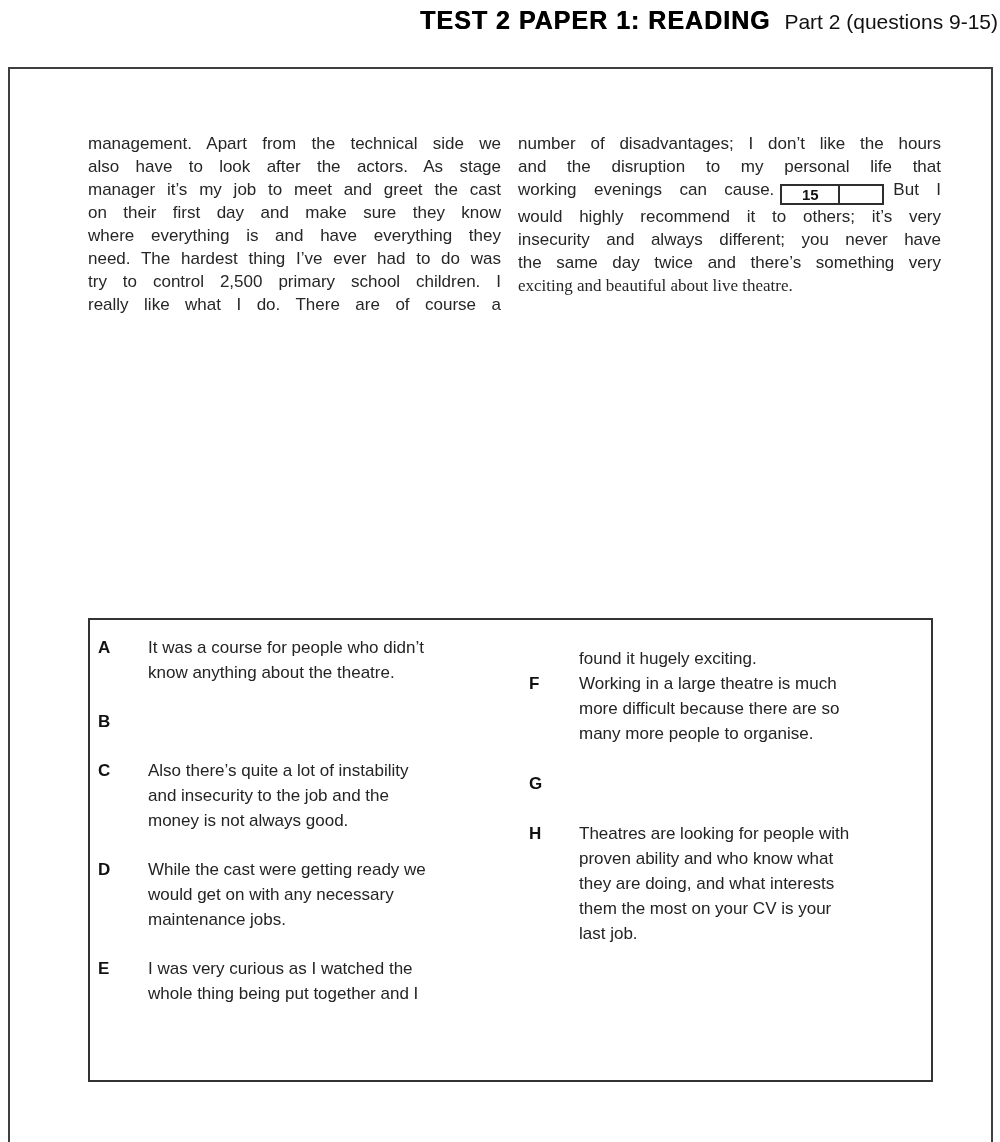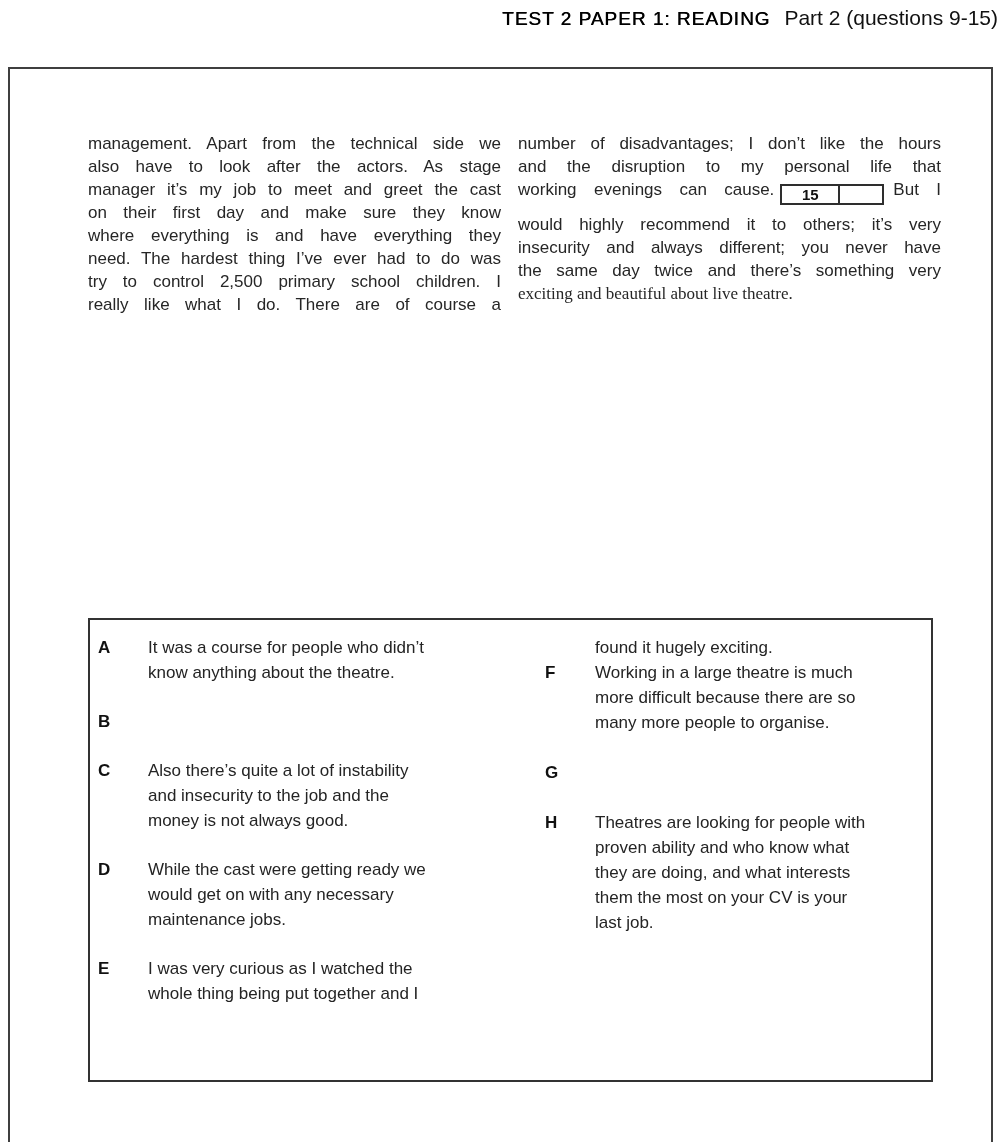--- a/index.html
+++ b/index.html
@@ -22,22 +22,22 @@
     top: 6px;
     left: 0;
     right: 2px;
     display: flex;
     justify-content: flex-end;
     align-items: baseline;
     gap: 14px;
     white-space: nowrap;
   }
   .test-title {
-    font-size: 19px;
-    font-weight: normal;
+    font-size: 25px;
+    font-weight: bold;
     letter-spacing: 1px;
     color: #000;
     text-shadow: 0.5px 0 currentColor;
   }
   .part-label {
     font-size: 21px;
     color: #111;
   }
 
   
@@ -73,21 +73,21 @@
     font-family: Liberation Serif, serif;
   }
 
   
   .gapbox {
     display: inline-flex;
     width: 104px;
     height: 21px;
     border: 2px solid #2e2e2e;
     vertical-align: -5px;
-    margin: 0 9px 8px 6px;
+    margin: 0 9px 0 6px;
     background: #fff;
     box-sizing: border-box;
   }
   .gapnum {
     width: 58px;
     border-right: 2px solid #2e2e2e;
     display: flex;
     align-items: center;
     justify-content: center;
     font-weight: bold;
@@ -109,21 +109,21 @@
     background: transparent;
   }
   .opts-col {
     position: absolute;
     top: 635px;
     font-size: 17px;
     line-height: 25px;
     color: #242424;
   }
   .opts-left  { left: 98px;  width: 388px; }
-  .opts-right { left: 545px; width: 382px; }
+  .opts-right { left: 529px; width: 382px; margin-top: 11px; }
 
   .opt {
     display: flex;
     align-items: flex-start;
     margin-bottom: 24px;
   }
   .opts-right .opt { margin-bottom: 25px; }
   .opt.cont { margin-bottom: 0; }
   .opt:last-child { margin-bottom: 0; }
 

